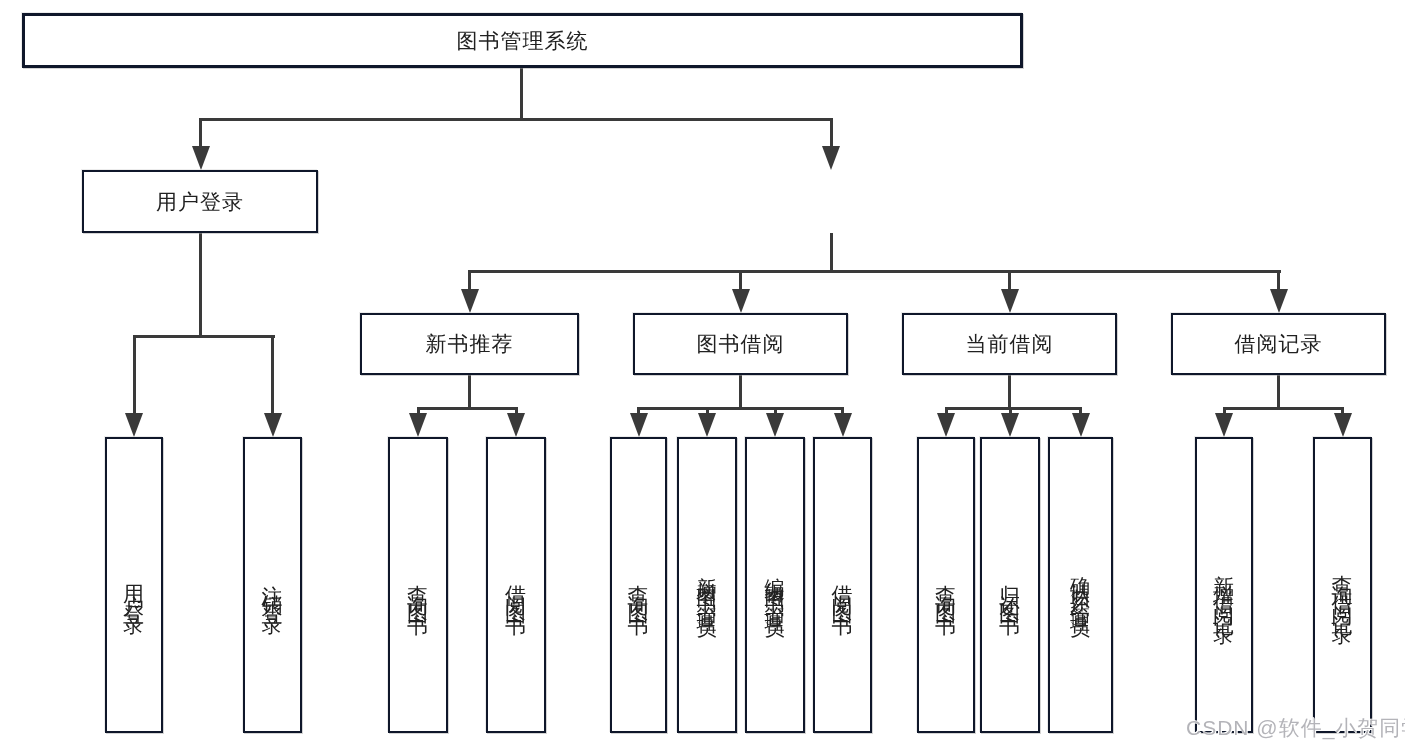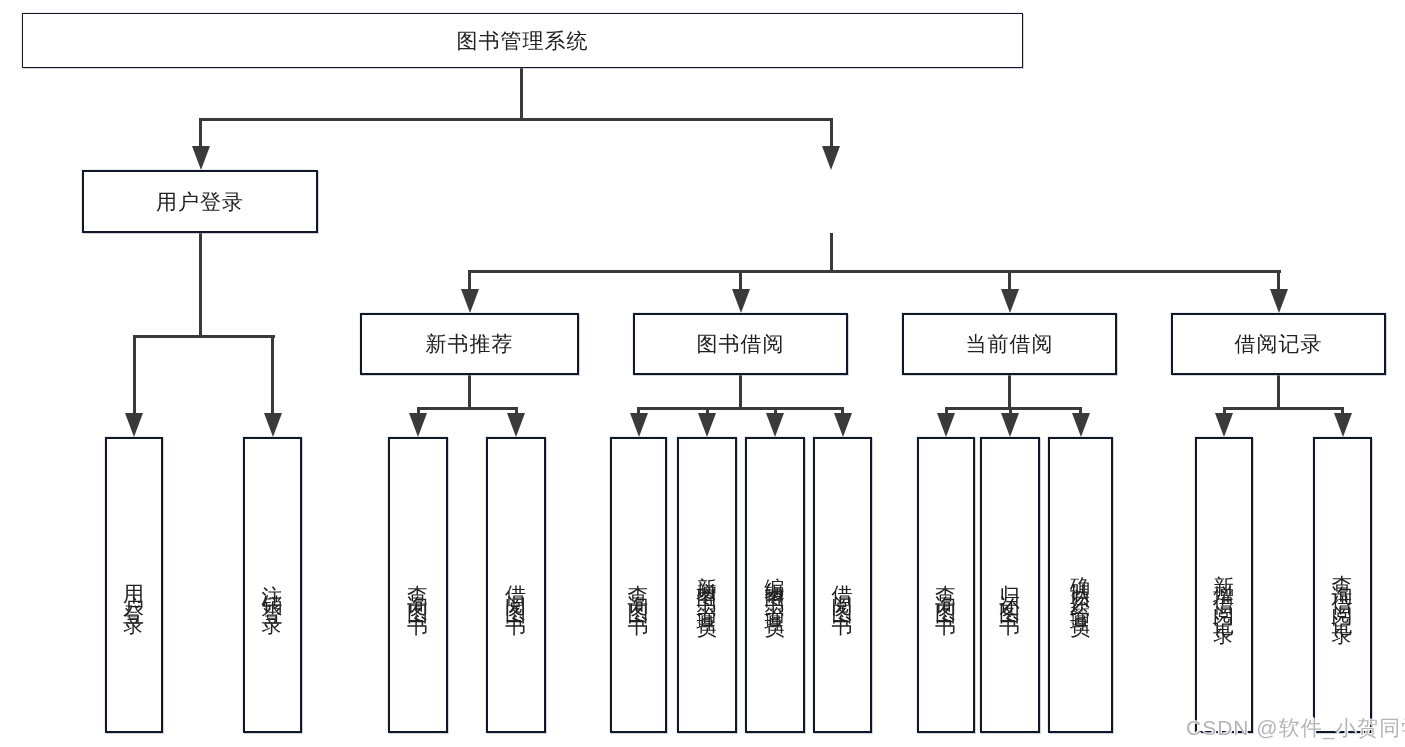--- a/index.html
+++ b/index.html
@@ -13,21 +13,21 @@
     width: 1405px;
     height: 747px;
     background: #ffffff;
     overflow: hidden;
   }
   
   .node {
     position: absolute;
     box-sizing: border-box;
     background: #ffffff;
-    border: 1px solid #0f172a;
+    border: 3px solid #0f172a;
     box-shadow: 1px 1px 0 rgba(160,160,160,0.45), -1px -1px 0 rgba(200,200,200,0.35);
     display: flex;
     align-items: center;
     justify-content: center;
     color: #212121;
     font-size: 21px;
     letter-spacing: 1px;
     white-space: nowrap;
     z-index: 2;
   }

